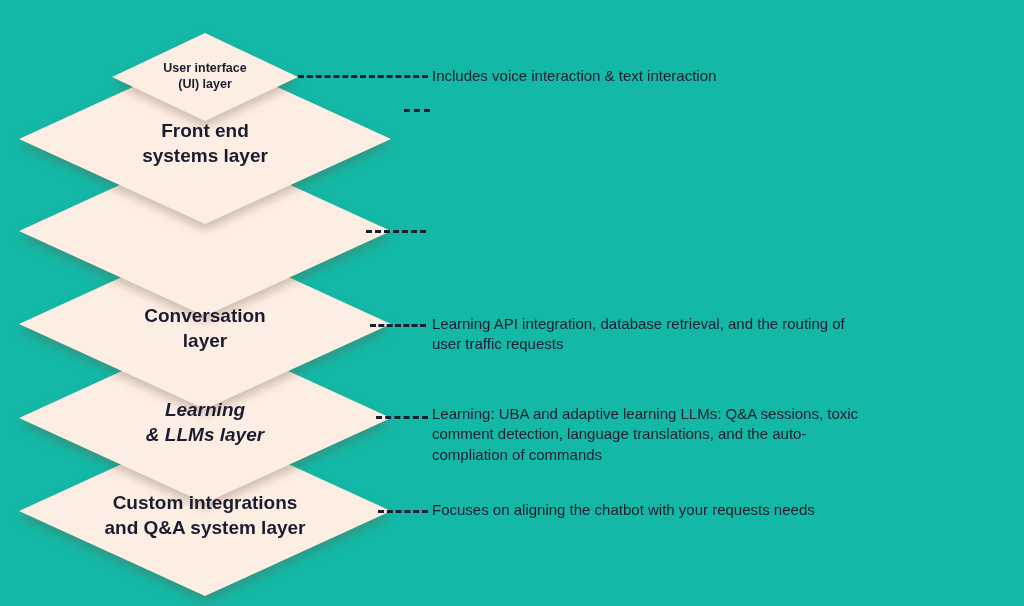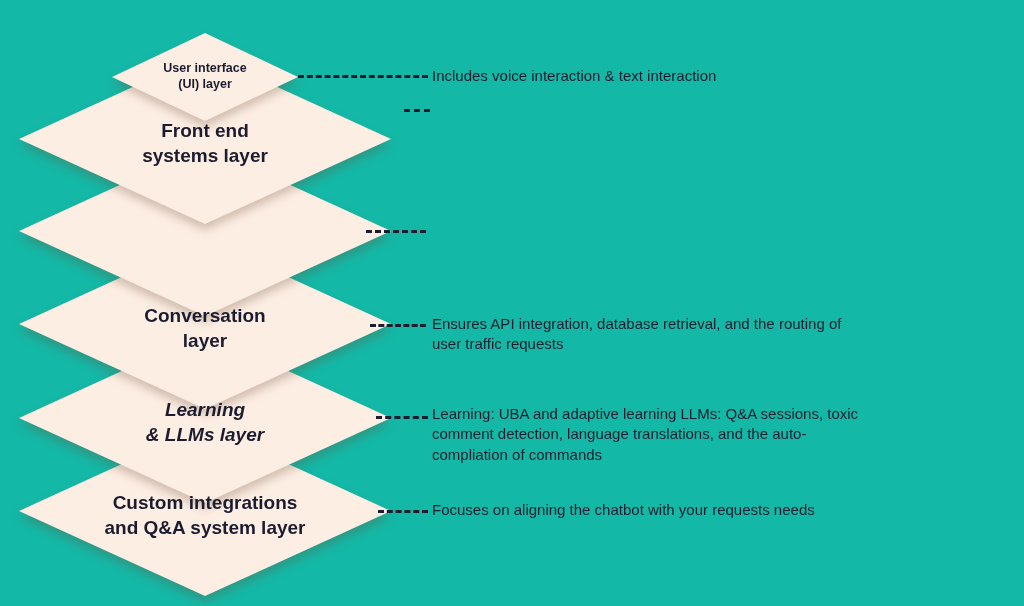--- a/index.html
+++ b/index.html
@@ -118,20 +118,20 @@
 and Q&amp;A system layer</div>
 
   <div class="dash dl-1"></div>
   <div class="dash dl-2"></div>
   <div class="dash dl-3"></div>
   <div class="dash dl-4"></div>
   <div class="dash dl-5"></div>
   <div class="dash dl-6"></div>
 
   <div class="desc dt-1">Includes voice interaction &amp; text interaction</div>
-  <div class="desc dt-4">Ensures API integration, database retrieval, and the routing of
+  <div class="desc dt-4">Learning API integration, database retrieval, and the routing of
 user traffic requests</div>
   <div class="desc dt-5">Learning: UBA and adaptive learning LLMs: Q&amp;A sessions, toxic
 comment detection, language translations, and the auto-
 compliation of commands</div>
   <div class="desc dt-6">Focuses on aligning the chatbot with your requests needs</div>
 
 </div>
 
 </body></html>

